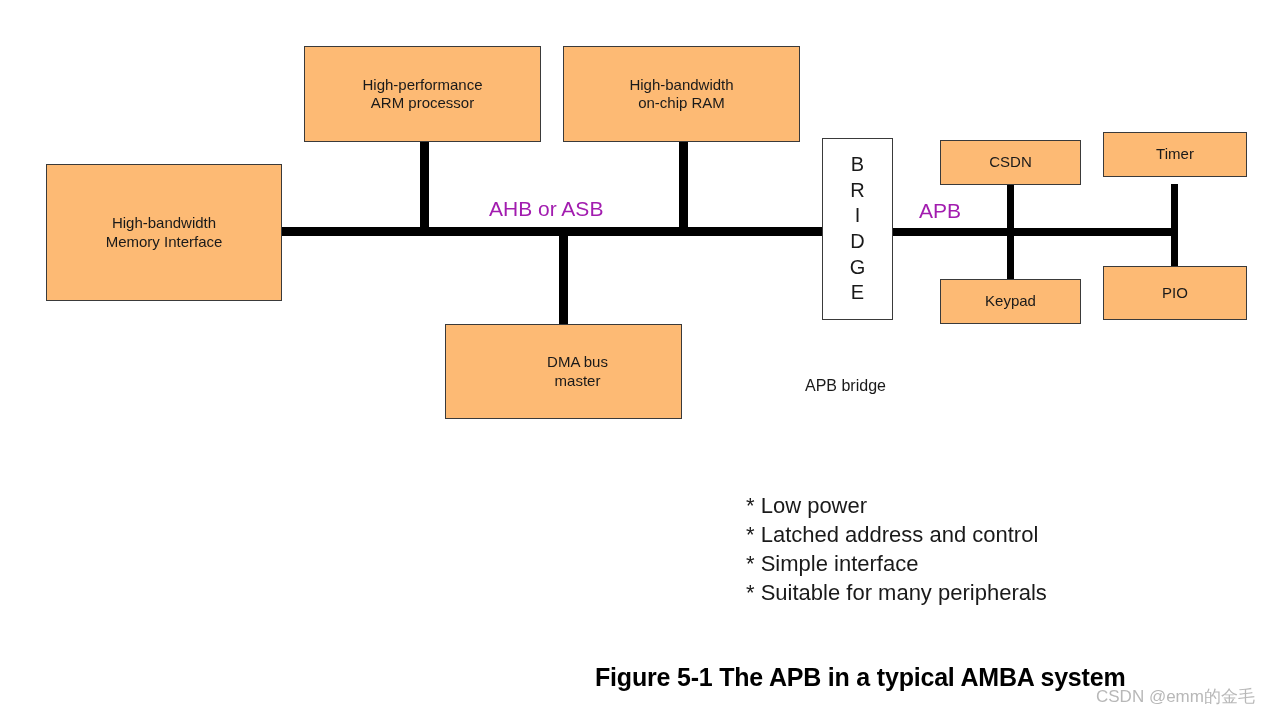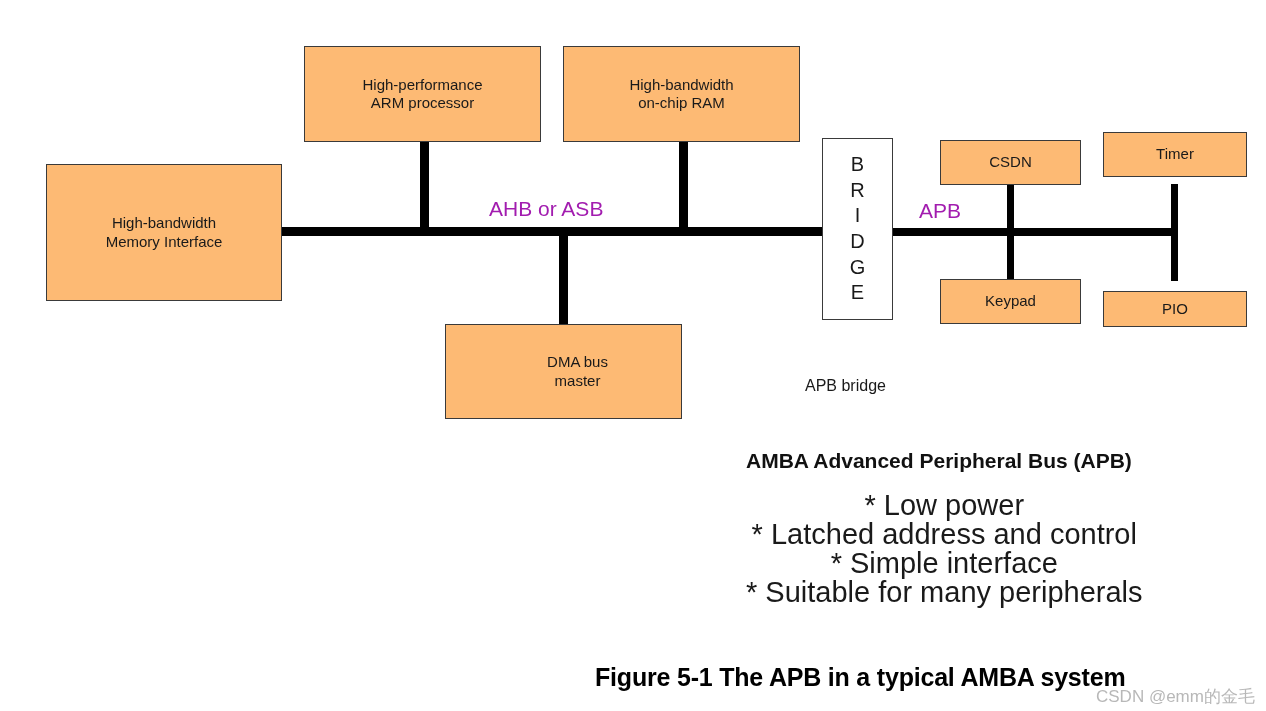--- a/index.html
+++ b/index.html
@@ -94,25 +94,24 @@
   .heading {
     position: absolute;
     font-size: 21px;
     font-weight: bold;
     color: #111111;
     white-space: nowrap;
     z-index: 4;
   }
   .bullet-list {
     position: absolute;
-    font-size: 29px;
+    font-size: 22px;
     color: #1a1a1a;
     line-height: 29px;
     z-index: 4;
-    text-align: center;
   }
   .bullet-list div { white-space: nowrap; }
 
   .caption {
     position: absolute;
     font-size: 25px;
     font-weight: bold;
     color: #000000;
     white-space: nowrap;
     letter-spacing: -0.2px;
@@ -169,25 +168,24 @@
   <div class="link-v" style="left:1007px; top:232px; height:49px;"></div>
   <div class="link-v" style="left:1171px; top:184px; height:48px;"></div>
   <div class="link-v" style="left:1171px; top:232px; height:49px;"></div>
 
   <div class="box" style="left:940px; top:140px; width:141px; height:45px;">CSDN</div>
 
   <div class="box" style="left:1103px; top:132px; width:144px; height:45px;">Timer</div>
 
   <div class="box" style="left:940px; top:279px; width:141px; height:45px;">Keypad</div>
 
-  <div class="box" style="left:1103px; top:291px; width:144px; height:36px;">PIO</div>
+  <div class="box" style="left:1103px; top:266px; width:144px; height:54px;">PIO</div>
 
   <div class="small-label" style="left:805px; top:377px;">APB bridge</div>
 
-  <div class="heading" style="left:746px; top:449px;">AMBA Advanced Peripheral Bus (APB)</div>
 
   <div class="bullet-list" style="left:746px; top:491px;">
     <div>* Low power</div>
     <div>* Latched address and control</div>
     <div>* Simple interface</div>
     <div>* Suitable for many peripherals</div>
   </div>
 
   <div class="caption" style="left:595px; top:663px;">Figure 5-1 The APB in a typical AMBA system</div>
 

